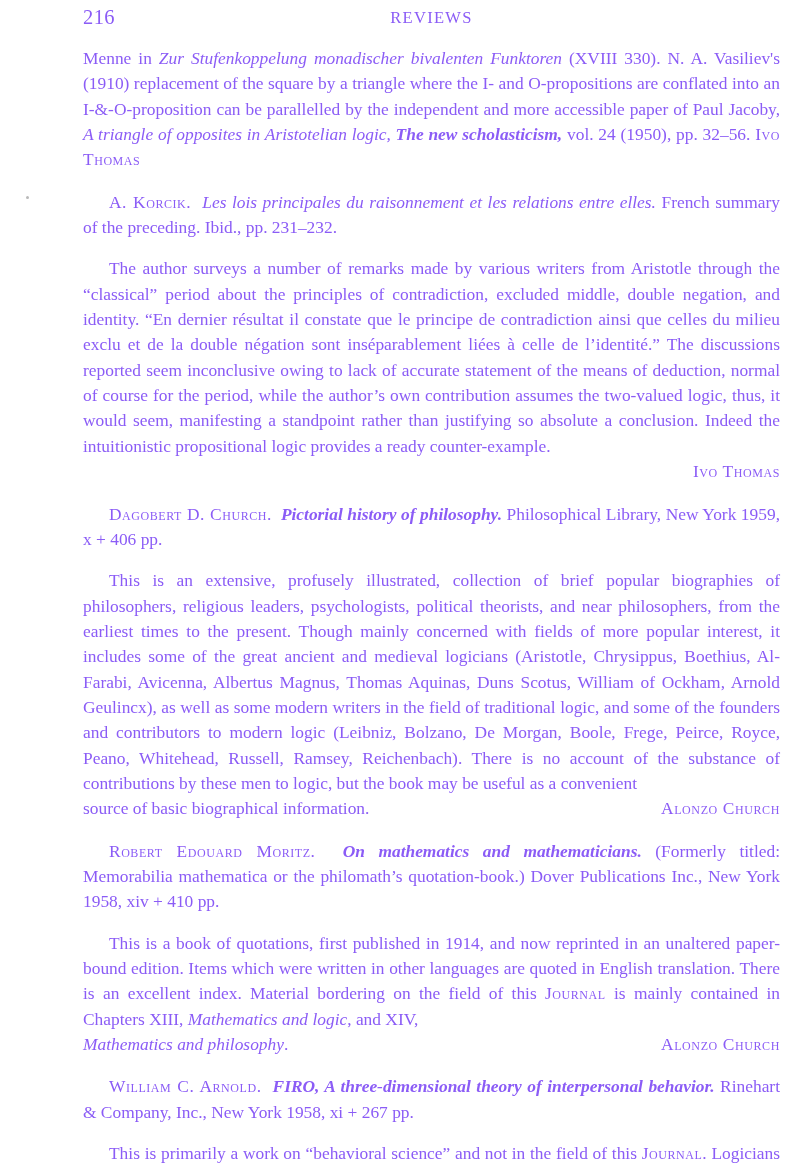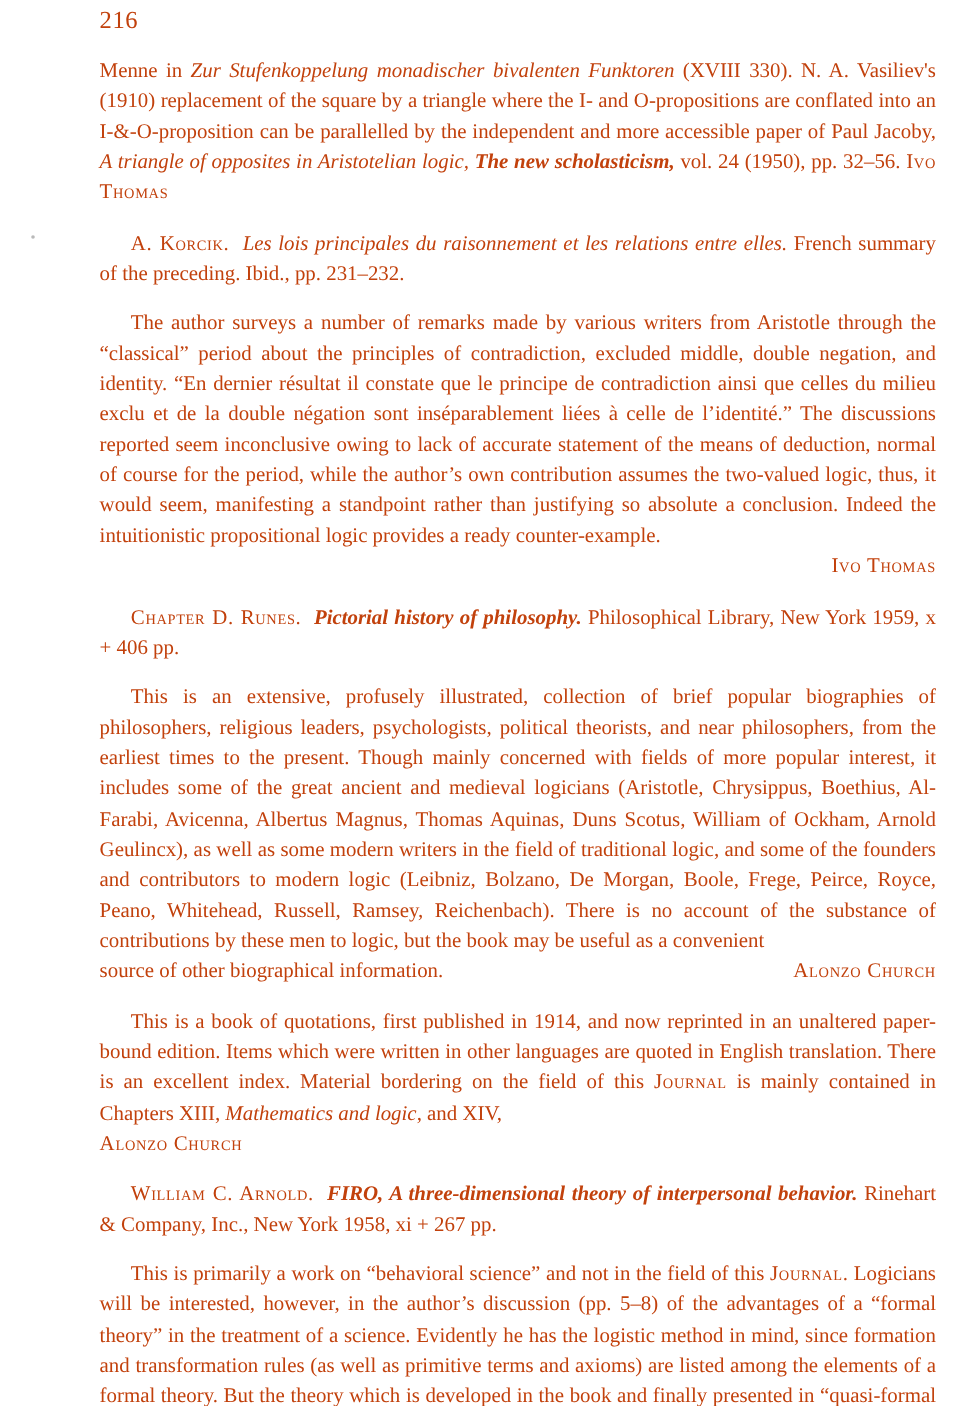--- a/index.html
+++ b/index.html
@@ -7,21 +7,21 @@
     padding: 0;
     background: #ffffff;
   }
   .page {
     position: relative;
     width: 800px;
     height: 1172px;
     background: #ffffff;
     overflow: hidden;
     font-family: "Liberation Serif", "DejaVu Serif", serif;
-    color: #c2410c;
+    color: #8b5cf6;
   }
   .content {
     position: absolute;
     left: 83px;
     top: 0;
     width: 697px;
   }
 
   
   .runhead {
@@ -111,20 +111,21 @@
 <body>
 
 <div class="page">
 
   <div class="speck"></div>
 
   <div class="content">
 
     <div class="runhead">
       <div class="folio">216</div>
+      <div class="runtitle">REVIEWS</div>
     </div>
 
     <div class="block noindent">
       <span>Menne in </span><span class="it">Zur Stufenkoppelung monadischer bivalenten Funktoren</span><span> (XVIII 330). N. A. Vasiliev's (1910) replacement of the square by a triangle where the I- and O-propositions are conflated into an I-&amp;-O-proposition can be parallelled by the independent and more accessible paper of Paul Jacoby, </span><span class="it">A triangle of opposites in Aristotelian logic,</span><span class="bi"> The new scholasticism,</span><span> vol. 24 (1950), pp. 32–56.</span>
       <span class="sc">Ivo Thomas</span>
     </div>
 
     <div class="gap"></div>
 
 
@@ -132,35 +133,40 @@
       <span class="sc">A. Korcik.</span>&nbsp;
       <span class="it">Les lois principales du raisonnement et les relations entre elles.</span><span>  French summary of the preceding. Ibid., pp. 231–232.</span>
     </div>
 
     <div class="block indent">The author surveys a number of remarks made by various writers from Aristotle through the “classical” period about the principles of contradiction, excluded middle, double negation, and identity. “En dernier résultat il constate que le principe de contradiction ainsi que celles du milieu exclu et de la double négation sont inséparablement liées à celle de l’identité.” The discussions reported seem inconclusive owing to lack of accurate statement of the means of deduction, normal of course for the period, while the author’s own contribution assumes the two-valued logic, thus, it would seem, manifesting a standpoint rather than justifying so absolute a conclusion. Indeed the intuitionistic propositional logic provides a ready counter-example.</div>
     <div class="sig">Ivo Thomas</div>
 
     <div class="gap"></div>
 
     <div class="block indent">
-      <span class="sc">Chapter D. Runes.</span>&nbsp;
+      <span class="sc">Dagobert D. Church.</span>&nbsp;
       <span class="bi">Pictorial history of philosophy.</span><span>  Philosophical Library, New York 1959, x + 406 pp.</span>
     </div>
     <div class="block indent">This is an extensive, profusely illustrated, collection of brief popular biographies of philosophers, religious leaders, psychologists, political theorists, and near philosophers, from the earliest times to the present. Though mainly concerned with fields of more popular interest, it includes some of the great ancient and medieval logicians (Aristotle, Chrysippus, Boethius, Al-Farabi, Avicenna, Albertus Magnus, Thomas Aquinas, Duns Scotus, William of Ockham, Arnold Geulincx), as well as some modern writers in the field of traditional logic, and some of the founders and contributors to modern logic (Leibniz, Bolzano, De Morgan, Boole, Frege, Peirce, Royce, Peano, Whitehead, Russell, Ramsey, Reichenbach). There is no account of the substance of contributions by these men to logic, but the book may be useful as a convenient</div>
     <div class="sigline">
-      <span class="tail">source of other biographical information.</span>
+      <span class="tail">source of basic biographical information.</span>
       <span class="who">Alonzo Church</span>
     </div>
 
     <div class="gap"></div>
 
     <div class="block indent">
+      <span class="sc">Robert Edouard Moritz.</span>&nbsp;
+      <span class="bi">On mathematics and mathematicians.</span><span>  (Formerly titled: Memorabilia mathematica or the philomath’s quotation-book.)  Dover Publications Inc., New York 1958, xiv + 410 pp.</span>
+    </div>
+    <div class="block indent">
       <span>This is a book of quotations, first published in 1914, and now reprinted in an unaltered paper-bound edition. Items which were written in other languages are quoted in English translation. There is an excellent index. Material bordering on the field of this </span><span class="sc">Journal</span><span> is mainly contained in Chapters XIII, </span><span class="it">Mathematics and logic</span><span>, and XIV,</span>
     </div>
     <div class="sigline">
+      <span class="tail"><span class="it">Mathematics and philosophy</span><span>.</span></span>
       <span class="who">Alonzo Church</span>
     </div>
 
     <div class="gap"></div>
 
     <div class="block indent">
       <span class="sc">William C. Arnold.</span>&nbsp;
       <span class="bi">FIRO, A three-dimensional theory of interpersonal behavior.</span><span>  Rinehart &amp; Company, Inc., New York 1958, xi + 267 pp.</span>
     </div>
     <div class="block indent">

